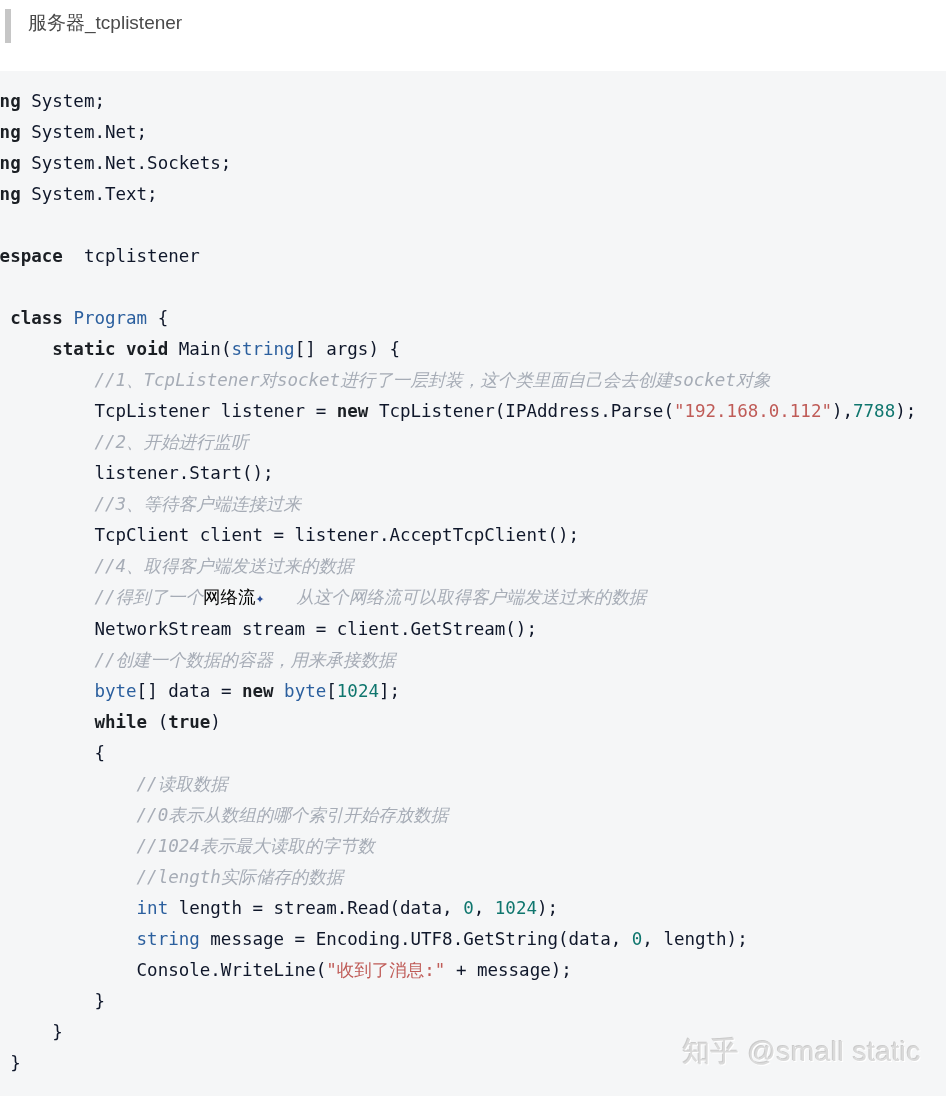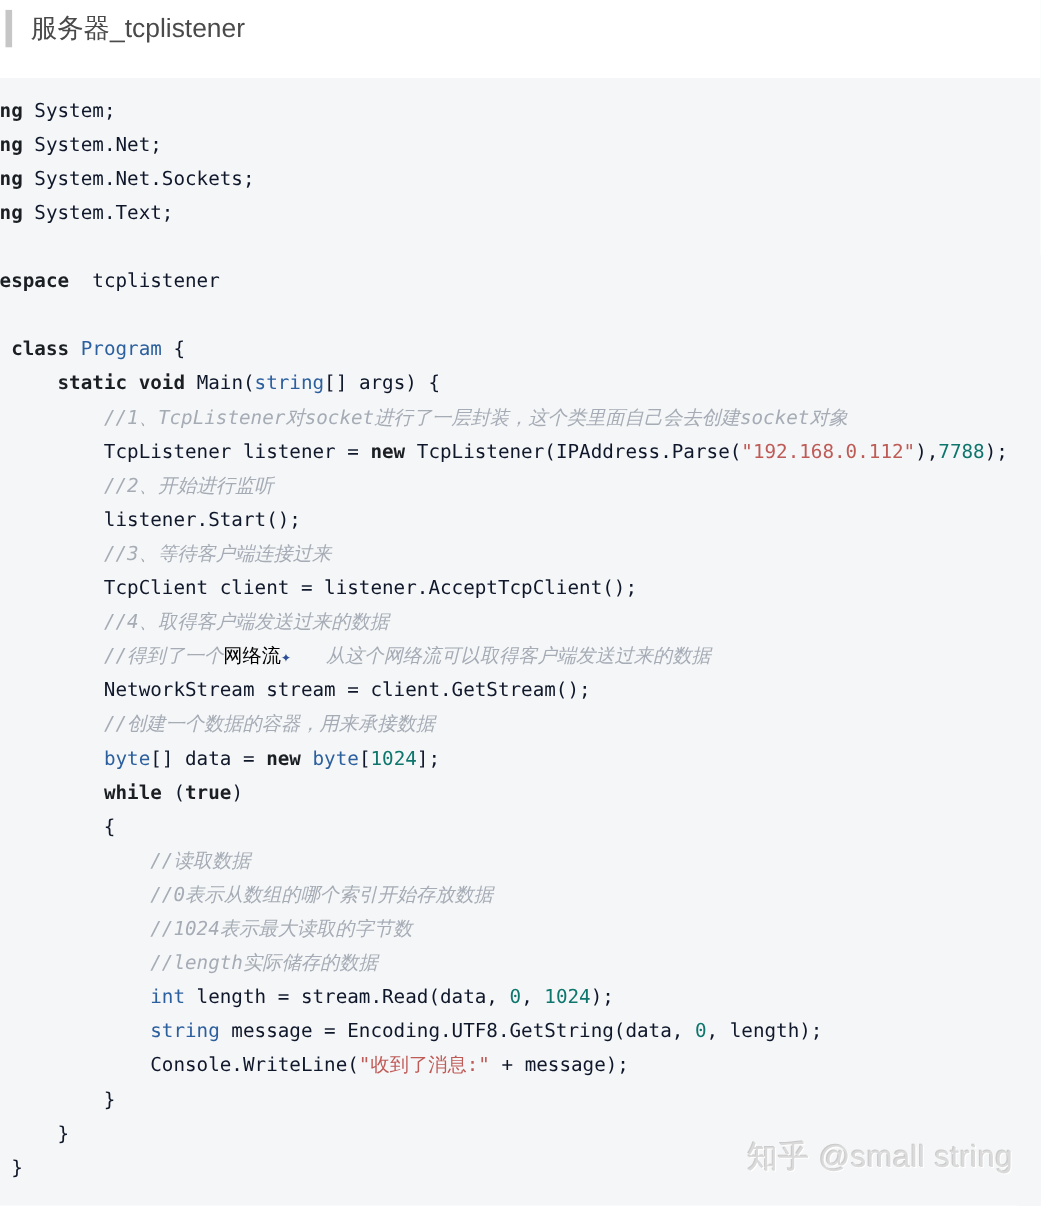--- a/index.html
+++ b/index.html
@@ -12,21 +12,21 @@
   }
   .header{
     position:absolute;top:8px;left:0;height:38px;
   }
   .hbar{
     position:absolute;left:5px;top:1px;width:6px;height:34px;
     background:#c6c6c6;
   }
   .htext{
     position:absolute;left:28px;top:2px;
-    font-size:24px;color:#4a4a4a;white-space:nowrap;
+    font-size:19px;color:#4a4a4a;white-space:nowrap;
   }
   .codeblock{
     position:absolute;top:71px;left:0;right:0;bottom:0;
     background:#f5f6f7;
     overflow:hidden;
   }
   pre.code{
     margin:0;
     margin-left:-32px;
     padding-top:15px;
@@ -60,16 +60,16 @@
   <div class="header">
     <span class="hbar"></span>
     <span class="htext">服务器_tcplistener</span>
   </div>
 
   <div class="codeblock">
     <pre class="code"><div class="line"><span class="tok-k">using</span><span class="tok-p"> System;</span></div><div class="line"><span class="tok-k">using</span><span class="tok-p"> System.Net;</span></div><div class="line"><span class="tok-k">using</span><span class="tok-p"> System.Net.Sockets;</span></div><div class="line"><span class="tok-k">using</span><span class="tok-p"> System.Text;</span></div><div class="line">&nbsp;</div><div class="line"><span class="tok-k">namespace</span><span class="tok-p">  tcplistener</span></div><div class="line"></div><div class="line"><span class="tok-p">    </span><span class="tok-k">class</span><span class="tok-p"> </span><span class="tok-t">Program</span><span class="tok-p"> {</span></div><div class="line"><span class="tok-p">        </span><span class="tok-k">static</span><span class="tok-p"> </span><span class="tok-k">void</span><span class="tok-p"> Main(</span><span class="tok-t">string</span><span class="tok-p">[] args) {</span></div><div class="line"><span class="tok-p">            </span><span class="tok-c">//1、TcpListener对socket进行了一层封装，这个类里面自己会去创建socket对象</span></div><div class="line"><span class="tok-p">            TcpListener listener = </span><span class="tok-k">new</span><span class="tok-p"> TcpListener(IPAddress.Parse(</span><span class="tok-s">"192.168.0.112"</span><span class="tok-p">),</span><span class="tok-n">7788</span><span class="tok-p">);</span></div><div class="line"><span class="tok-p">            </span><span class="tok-c">//2、开始进行监听</span></div><div class="line"><span class="tok-p">            listener.Start();</span></div><div class="line"><span class="tok-p">            </span><span class="tok-c">//3、等待客户端连接过来</span></div><div class="line"><span class="tok-p">            TcpClient client = listener.AcceptTcpClient();</span></div><div class="line"><span class="tok-p">            </span><span class="tok-c">//4、取得客户端发送过来的数据</span></div><div class="line"><span class="tok-p">            </span><span class="tok-c">//得到了一个</span><span class="tok-cl">网络流</span><span class="tok-ic">✦</span><span class="tok-c">   从这个网络流可以取得客户端发送过来的数据</span></div><div class="line"><span class="tok-p">            NetworkStream stream = client.GetStream();</span></div><div class="line"><span class="tok-p">            </span><span class="tok-c">//创建一个数据的容器，用来承接数据</span></div><div class="line"><span class="tok-p">            </span><span class="tok-t">byte</span><span class="tok-p">[] data = </span><span class="tok-k">new</span><span class="tok-p"> </span><span class="tok-t">byte</span><span class="tok-p">[</span><span class="tok-n">1024</span><span class="tok-p">];</span></div><div class="line"><span class="tok-p">            </span><span class="tok-k">while</span><span class="tok-p"> (</span><span class="tok-k">true</span><span class="tok-p">)</span></div><div class="line"><span class="tok-p">            {</span></div><div class="line"><span class="tok-p">                </span><span class="tok-c">//读取数据</span></div><div class="line"><span class="tok-p">                </span><span class="tok-c">//0表示从数组的哪个索引开始存放数据</span></div><div class="line"><span class="tok-p">                </span><span class="tok-c">//1024表示最大读取的字节数</span></div><div class="line"><span class="tok-p">                </span><span class="tok-c">//length实际储存的数据</span></div><div class="line"><span class="tok-p">                </span><span class="tok-t">int</span><span class="tok-p"> length = stream.Read(data, </span><span class="tok-n">0</span><span class="tok-p">, </span><span class="tok-n">1024</span><span class="tok-p">);</span></div><div class="line"><span class="tok-p">                </span><span class="tok-t">string</span><span class="tok-p"> message = Encoding.UTF8.GetString(data, </span><span class="tok-n">0</span><span class="tok-p">, length);</span></div><div class="line"><span class="tok-p">                Console.WriteLine(</span><span class="tok-s">"收到了消息:"</span><span class="tok-p"> + message);</span></div><div class="line"><span class="tok-p">            }</span></div><div class="line"><span class="tok-p">        }</span></div><div class="line"><span class="tok-p">    }</span></div><div class="line"></div></pre>
   </div>
 
   <div class="watermark">
-    <span>知乎 @small string</span>
+    <span>知乎 @small static</span>
   </div>
 
 </div>
 
 </body></html>

